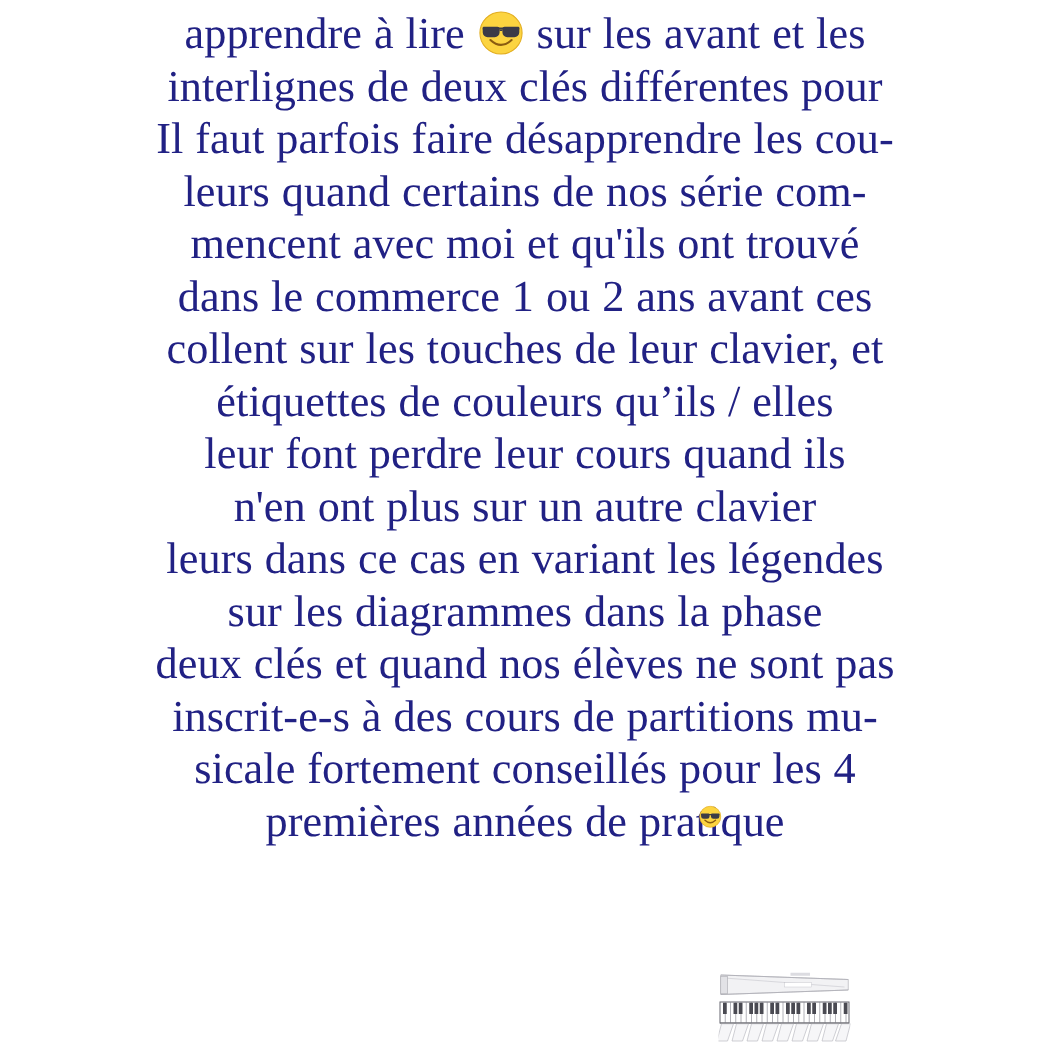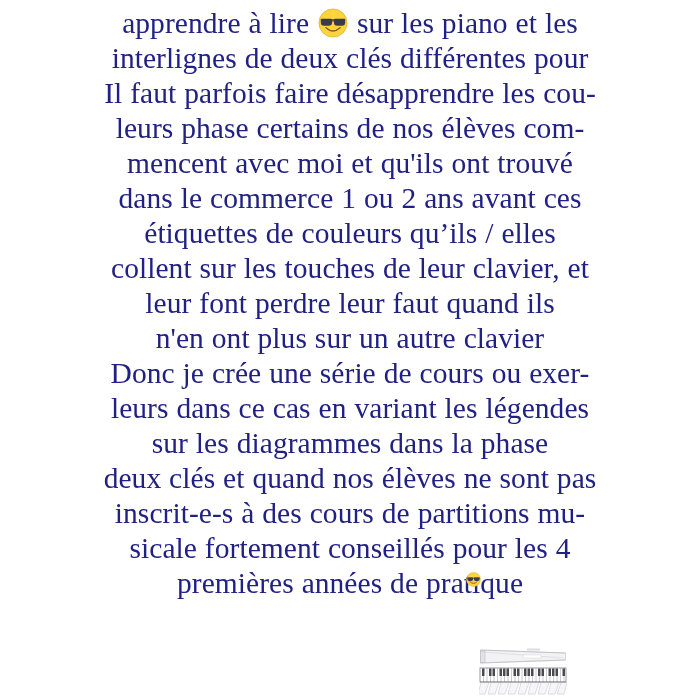--- a/index.html
+++ b/index.html
@@ -102,32 +102,31 @@
   <div id="text-block">
 
     <span class="line"><span>apprendre à lire </span><span class="emoji-inline"><svg viewBox="0 0 64 64" xmlns="http://www.w3.org/2000/svg">
           <circle cx="32" cy="32" r="30" fill="#fcd440"></circle>
           <circle cx="32" cy="32" r="30" fill="none" stroke="#e2ad1f" stroke-width="1.5"></circle>
           <path d="M6 24 h52 v3 H6 z" fill="#3b3b47"></path>
           <path d="M7 23 h20 a3 3 0 0 1 3 3 v5 a7 7 0 0 1 -7 7 h-10 a7 7 0 0 1 -7 -7 v-5 a3 3 0 0 1 1 -3 z" fill="#3b3b47"></path>
           <path d="M37 23 h20 a3 3 0 0 1 1 3 v5 a7 7 0 0 1 -7 7 h-10 a7 7 0 0 1 -7 -7 v-5 a3 3 0 0 1 3 -3 z" fill="#3b3b47"></path>
           <path d="M30 27 h4 v2 h-4 z" fill="#3b3b47"></path>
           <path d="M17 42 q15 14 30 0" fill="none" stroke="#8a5c10" stroke-width="3" stroke-linecap="round"></path>
-        </svg></span><span> sur les piano et les</span></span>
+        </svg></span><span> sur les avant et les</span></span>
 
     <span class="line">interlignes de deux clés différentes pour</span>
     <span class="line">Il faut parfois faire désapprendre les cou-</span>
-    <span class="line">leurs phase certains de nos élèves com-</span>
+    <span class="line">leurs quand certains de nos série com-</span>
     <span class="line">mencent avec moi et qu'ils ont trouvé</span>
     <span class="line">dans le commerce 1 ou 2 ans avant ces</span>
+    <span class="line">collent sur les touches de leur clavier, et</span>
     <span class="line">étiquettes de couleurs qu’ils / elles</span>
-    <span class="line">collent sur les touches de leur clavier, et</span>
-    <span class="line">leur font perdre leur faut quand ils</span>
+    <span class="line">leur font perdre leur cours quand ils</span>
     <span class="line">n'en ont plus sur un autre clavier</span>
-    <span class="line">Donc je crée une série de cours  ou exer-</span>
     <span class="line">leurs dans ce cas  en variant les légendes</span>
     <span class="line">sur les diagrammes  dans la phase</span>
     <span class="line">deux clés et quand nos élèves ne sont pas</span>
     <span class="line">inscrit-e-s à des cours de partitions mu-</span>
     <span class="line">sicale fortement conseillés pour les 4</span>
 
     <span class="line"><span>premières années de </span><span class="word-pratique"><span>pratique</span><span class="emoji-micro">
             <svg viewBox="0 0 64 64" xmlns="http://www.w3.org/2000/svg">
             <circle cx="32" cy="32" r="30" fill="#fcd440"></circle>
             <circle cx="32" cy="32" r="30" fill="none" stroke="#e2ad1f" stroke-width="2"></circle>

